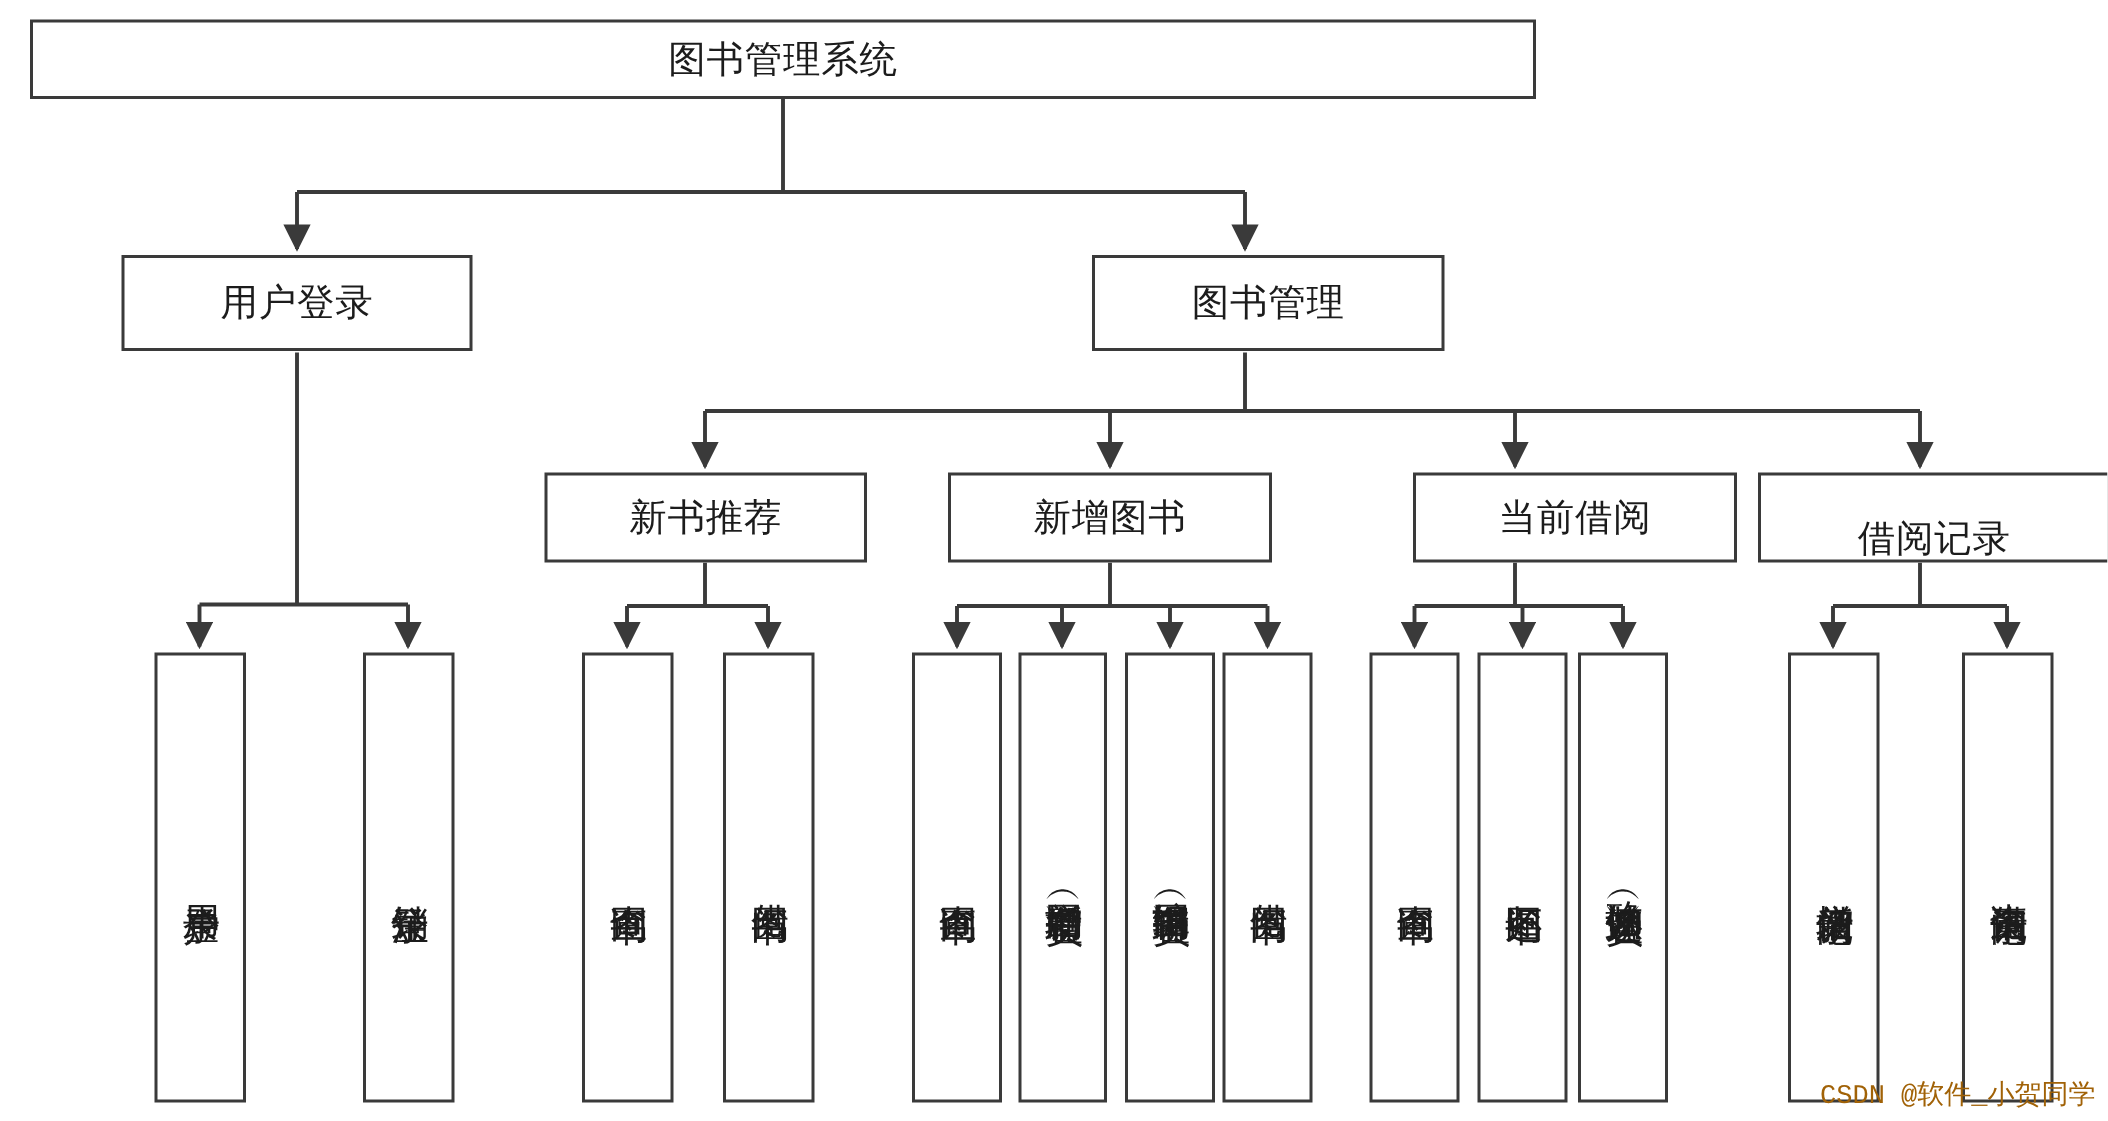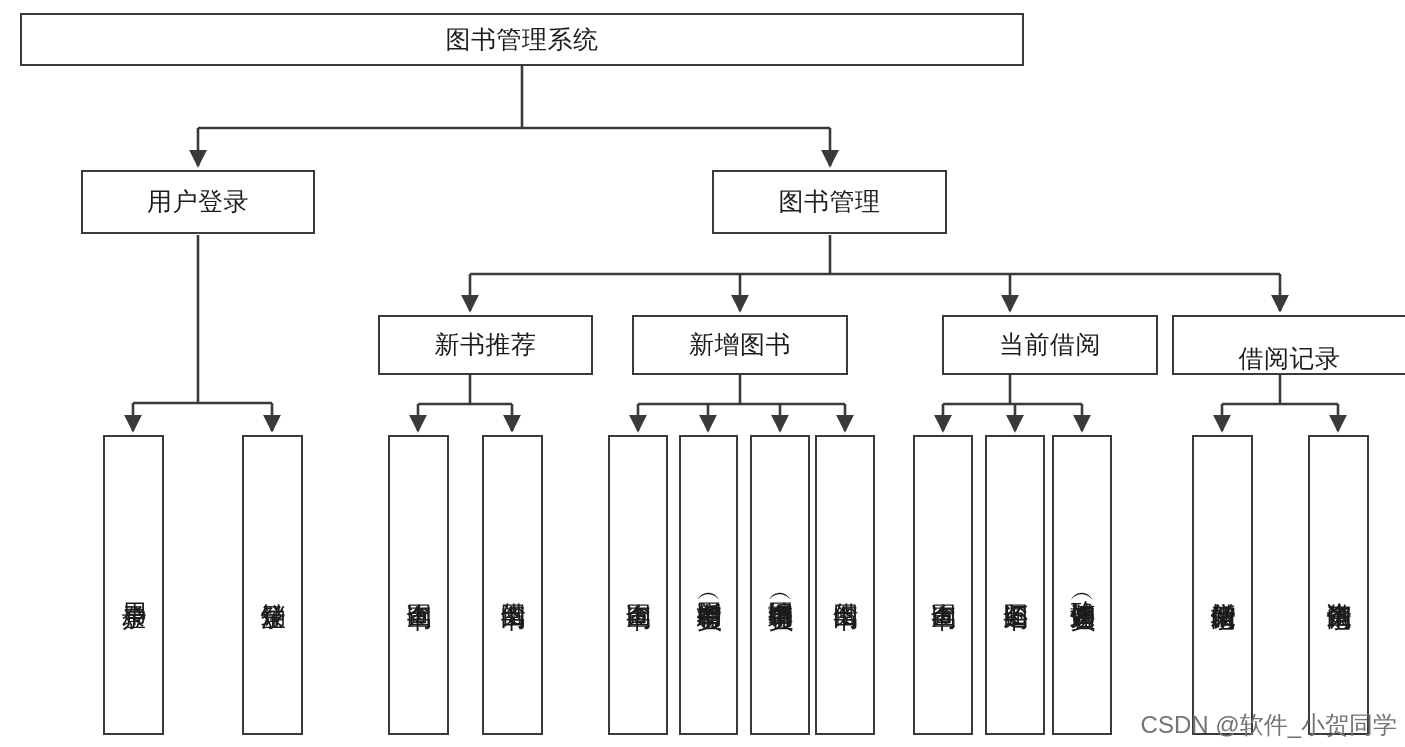--- a/index.html
+++ b/index.html
@@ -59,25 +59,25 @@
     font-size: 25px;
     line-height: 1.06;
     letter-spacing: 1px;
     white-space: normal;
     max-height: 100%;
   }
   .watermark {
     position: absolute;
     right: 8px;
     bottom: 6px;
-    font-size: 24px;
-    color: #737373;
+    font-size: 18px;
+    color: #a16207;
     z-index: 3;
     white-space: nowrap;
-    font-family: Liberation Sans, sans-serif;
+    font-family: Liberation Mono, monospace;
   }
 </style>
 </head>
 <body>
 
 <div id="diagram-root">
 
   <svg id="edge-layer" viewBox="0 0 1405 747" width="1405" height="747" xmlns="http://www.w3.org/2000/svg">
     <defs>
       <marker id="arrowhead" viewBox="0 0 10 10" refX="9" refY="5" markerWidth="7" markerHeight="7" orient="auto-start-reverse">
@@ -128,25 +128,25 @@
     </g>
   </svg>
 
   <div class="node horizontal" style="left:20px; top:13px; width:1004px; height:53px;">
     <span class="node-label">图书管理系统</span>
   </div>
 
   <div class="node horizontal level1" style="left:81px; top:170px; width:234px; height:64px;">
     <span class="node-label">用户登录</span>
   </div>
-  <div class="node horizontal level1" style="left:712px; top:170px; width:235px; height:64px;">
+  <div class="node horizontal level1" style="left:728px; top:170px; width:235px; height:64px;">
     <span class="node-label">图书管理</span>
   </div>
 
-  <div class="node horizontal" style="left:378px; top:315px; width:215px; height:60px;">
+  <div class="node horizontal" style="left:363px; top:315px; width:215px; height:60px;">
     <span class="node-label">新书推荐</span>
   </div>
   <div class="node horizontal" style="left:632px; top:315px; width:216px; height:60px;">
     <span class="node-label">新增图书</span>
   </div>
   <div class="node horizontal" style="left:942px; top:315px; width:216px; height:60px;">
     <span class="node-label">当前借阅</span>
   </div>
   <div class="node horizontal" style="left:1172px; top:315px; width:235px; height:60px;align-items:flex-end;">
     <span class="node-label">借阅记录</span>

